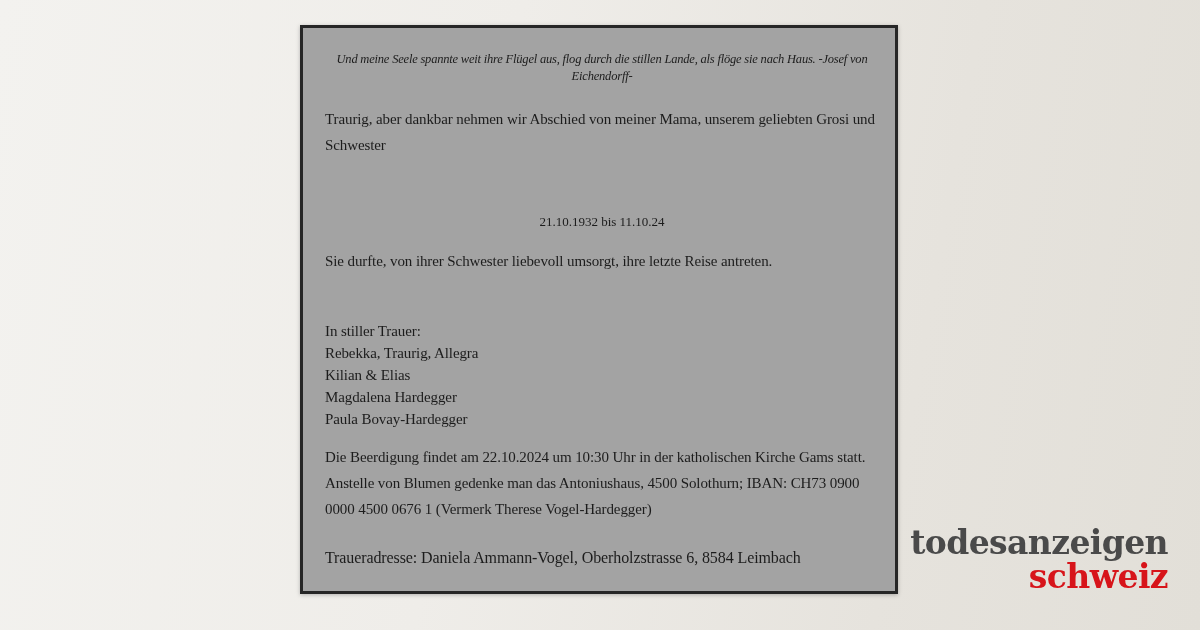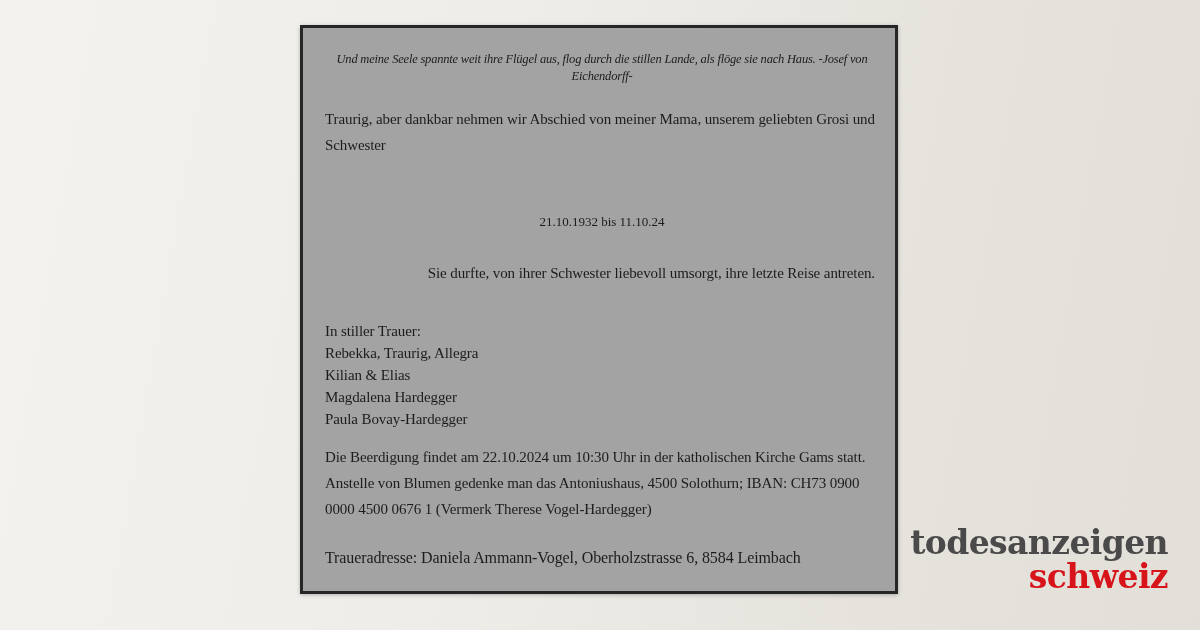--- a/index.html
+++ b/index.html
@@ -58,21 +58,21 @@
     }
     .dates {
       position: absolute;
       left: 0;
       width: 598px;
       top: 185px;
       text-align: center;
       font-size: 13px;
       line-height: 18px;
     }
-    .farewell { top: 232px; text-align: right; }
+    .farewell { top: 220px; }
     .mourners { top: 262px; margin-top: 28px; }
     .mourners div { height: 22px; }
     .funeral { top: 416px; }
     .address {
       position: absolute;
       left: 22px;
       width: 550px;
       top: 521px;
       font-size: 16px;
       line-height: 18px;

